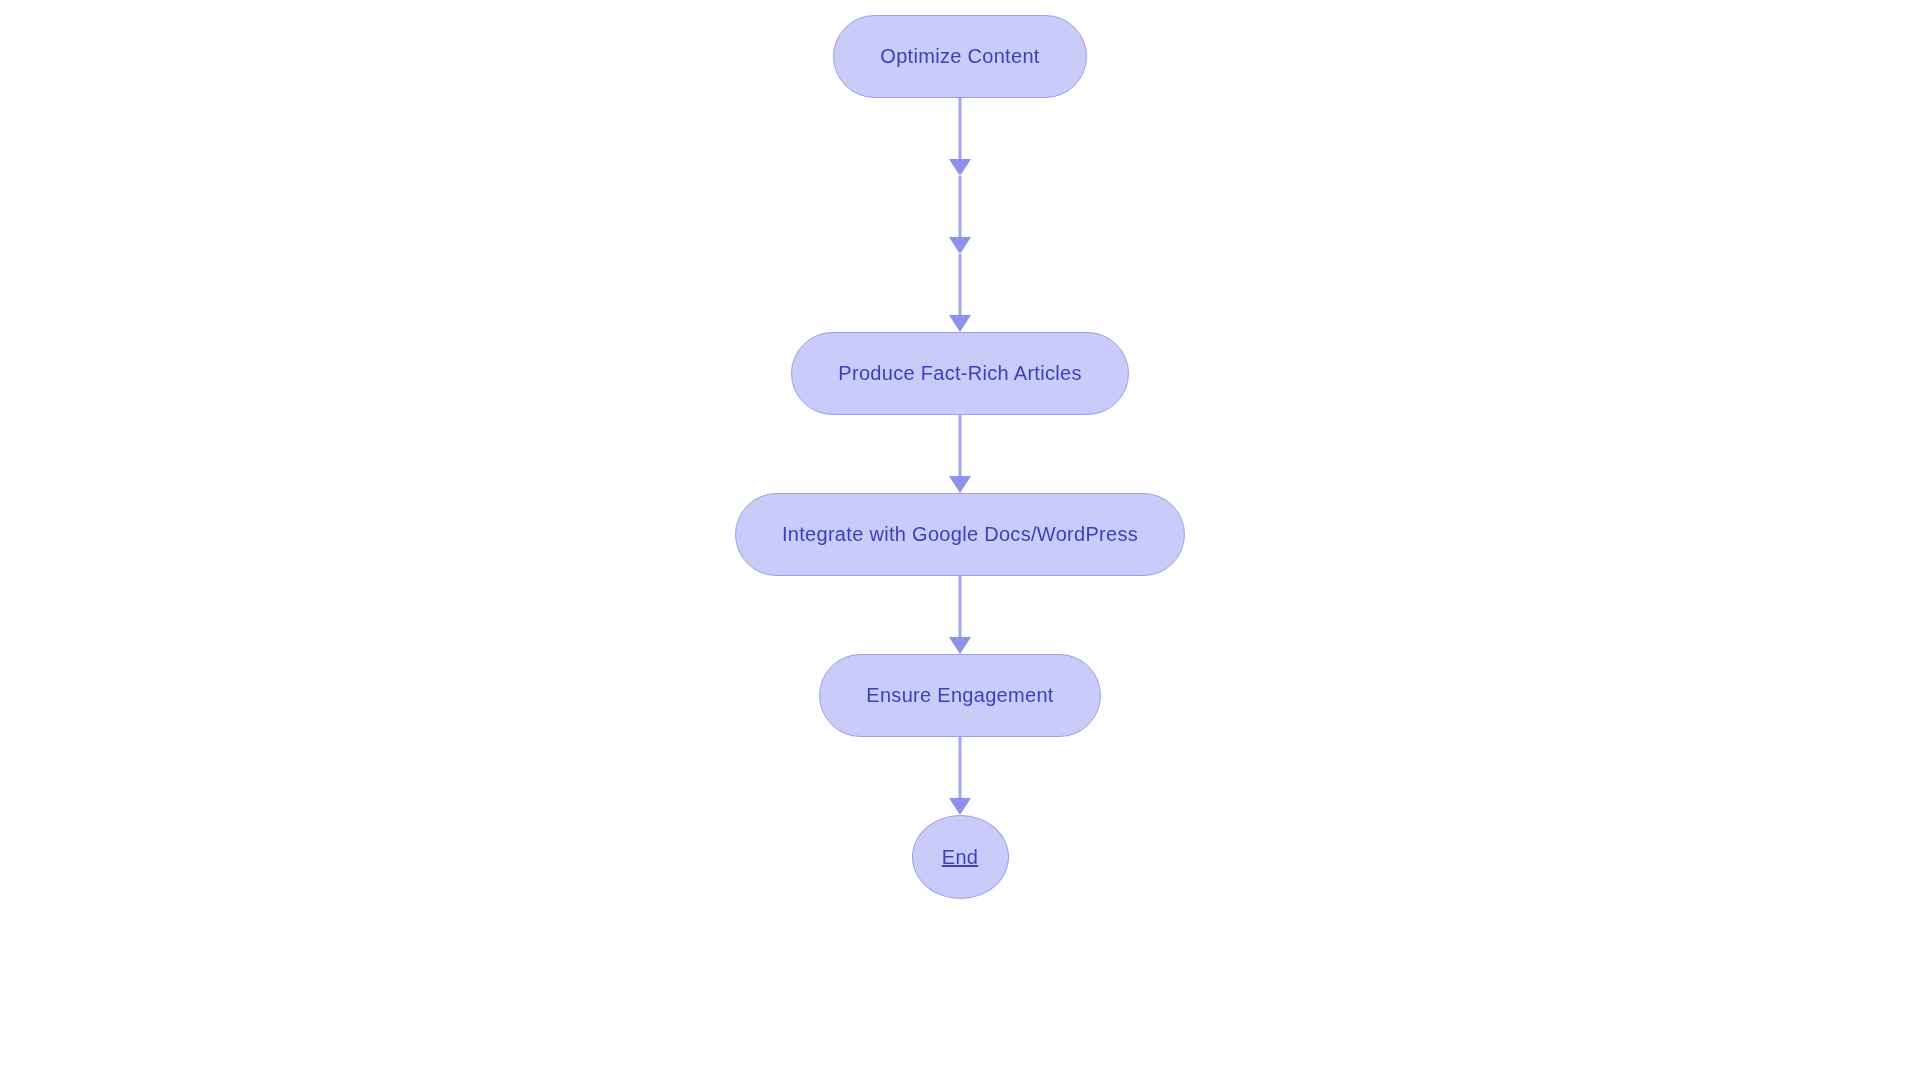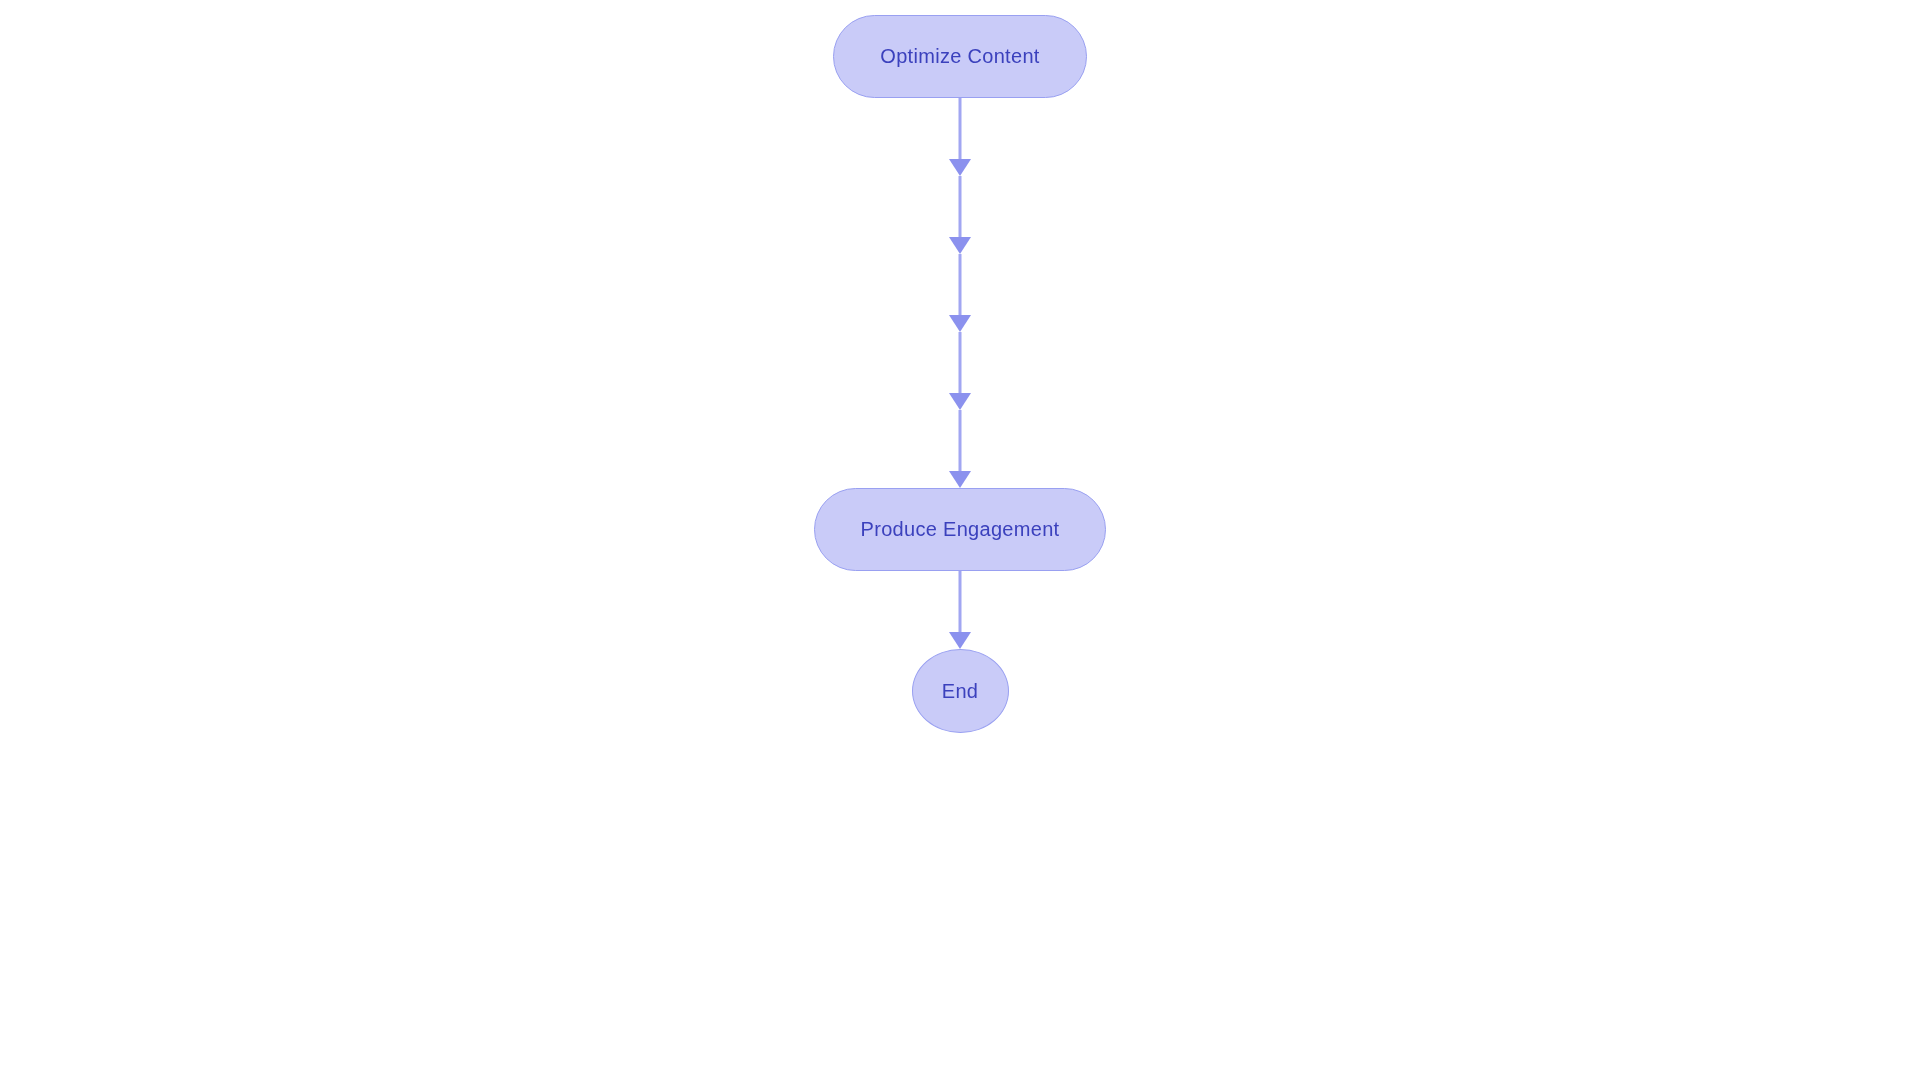--- a/index.html
+++ b/index.html
@@ -38,20 +38,21 @@
     font-size: 20px;
     letter-spacing: 0.3px;
     white-space: nowrap;
     flex: 0 0 auto;
   }
   .node.circle {
     width: 97px;
     height: 84px;
     padding: 0;
     border-radius: 50%;
+    text-decoration: underline;
   }
   .arrow {
     position: relative;
     width: 26px;
     height: 78px;
     flex: 0 0 auto;
   }
   .arrow .line {
     position: absolute;
     left: 50%;
@@ -91,34 +92,40 @@
     <div class="line"></div>
     <div class="head"></div>
   </div>
 
 
   <div class="arrow">
     <div class="line"></div>
     <div class="head"></div>
   </div>
 
-
-  <div class="arrow">
-    <div class="line"></div>
-    <div class="head"></div>
+  <div class="node">
+    <span>Produce Fact-Rich Articles</span>
   </div>
-
 
   <div class="arrow">
     <div class="line"></div>
     <div class="head"></div>
   </div>
 
   <div class="node">
-    <span>Produce Engagement</span>
+    <span>Integrate with Google Docs/WordPress</span>
+  </div>
+
+  <div class="arrow">
+    <div class="line"></div>
+    <div class="head"></div>
+  </div>
+
+  <div class="node">
+    <span>Ensure Engagement</span>
   </div>
 
   <div class="arrow">
     <div class="line"></div>
     <div class="head"></div>
   </div>
 
   <div class="node circle">
     <span>End</span>
   </div>

